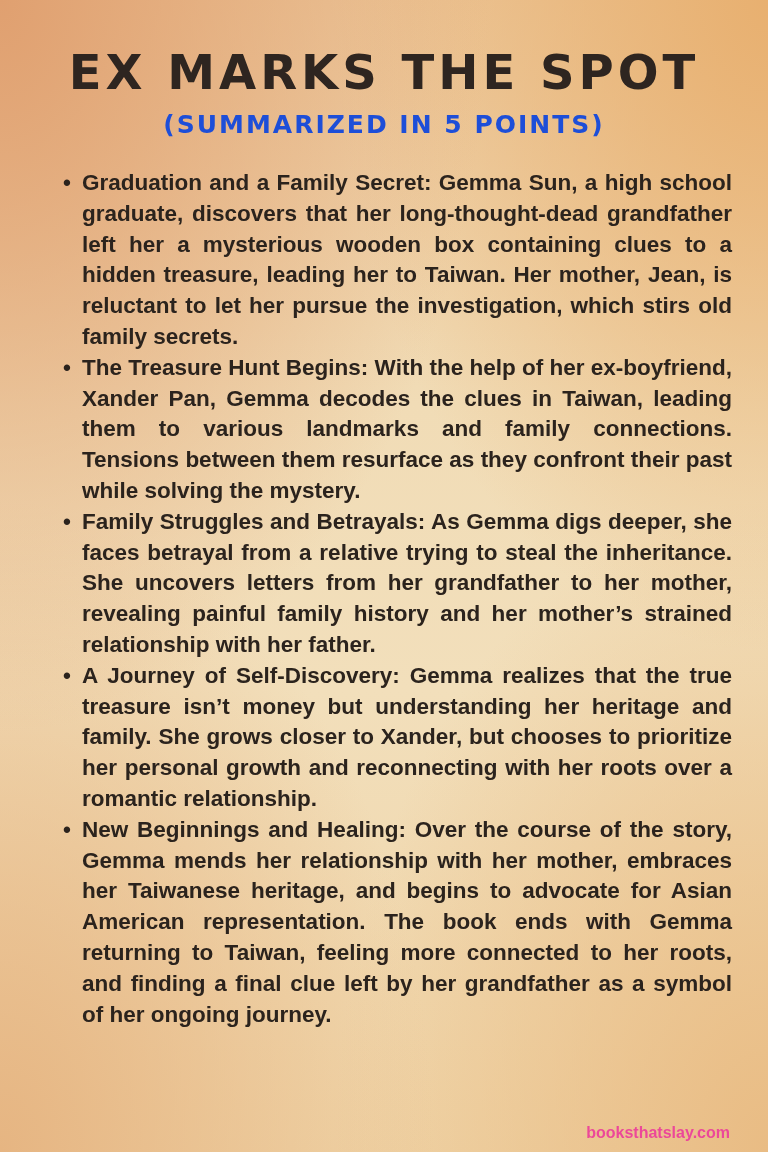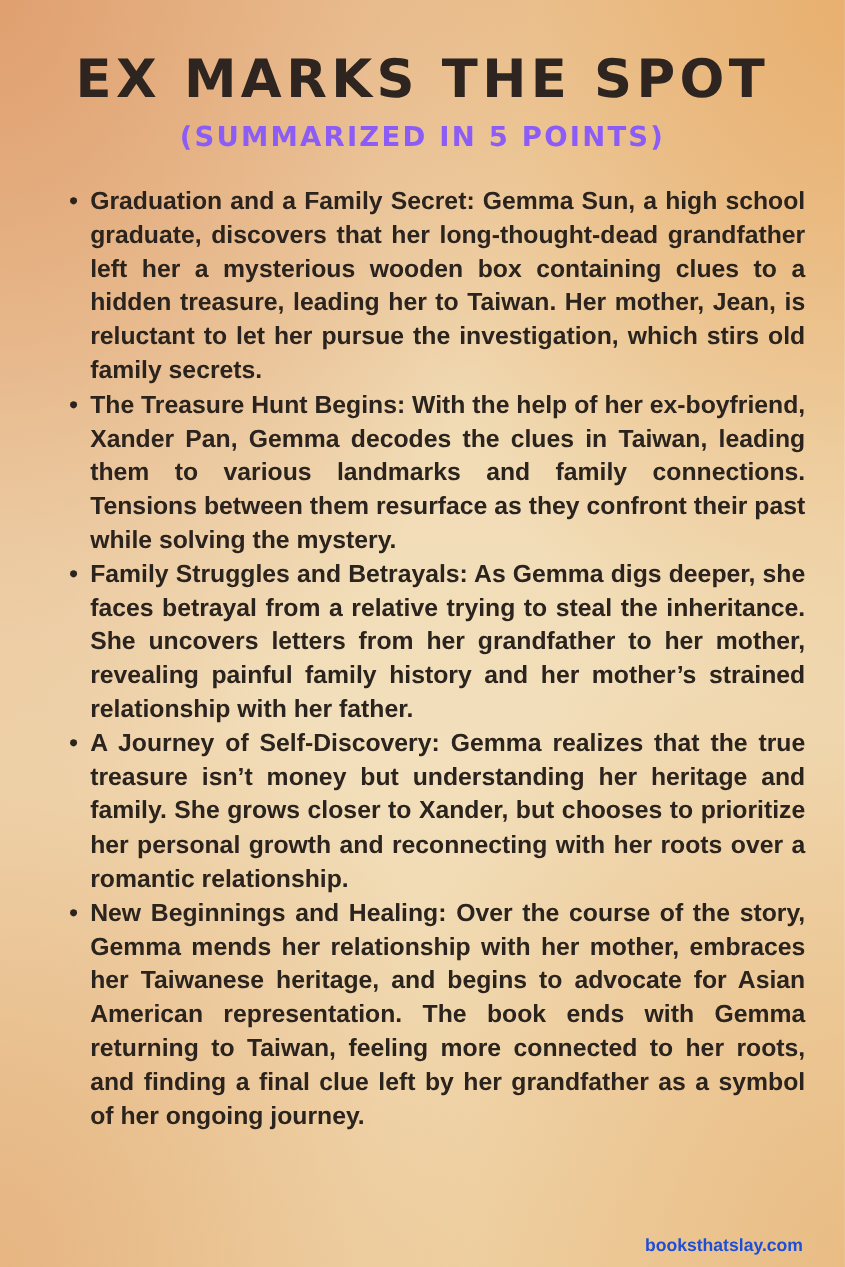--- a/index.html
+++ b/index.html
@@ -22,42 +22,42 @@
     font-size: 48px; letter-spacing: 4px;
     color: #2e2520;
     line-height: 64px;
   }
   .subtitle {
     position: absolute; left: 0; right: 0; top: 108px;
     text-align: center;
     font-family: "DejaVu Sans", sans-serif;
     font-weight: bold;
     font-size: 25px; letter-spacing: 2px;
-    color: #8b5cf6;
+    color: #1d4ed8;
     line-height: 34px;
   }
   .points {
     position: absolute; left: 58px; width: 674px; top: 168px;
     margin: 0; padding: 0; list-style: none;
     font-family: "Liberation Sans", sans-serif;
     font-weight: bold;
     font-size: 22.5px; line-height: 30.8px;
     color: #2b231d;
     text-align: justify;
   }
   .points li { position: relative; padding-left: 24px; }
   .bullet {
     position: absolute; left: 2px; top: 0;
     width: 14px; text-align: center;
   }
   .footer {
     position: absolute; right: 38px; top: 1124px;
     font-family: "Liberation Sans", sans-serif;
     font-weight: bold; font-size: 16px;
-    color: #1d4ed8;
+    color: #ec4899;
   }
 </style>
 </head>
 <body>
 
 <div class="page">
   <h1 class="title" style="margin:0">EX MARKS THE SPOT</h1>
   <div class="subtitle">(SUMMARIZED IN 5 POINTS)</div>
 
   <ul class="points">

